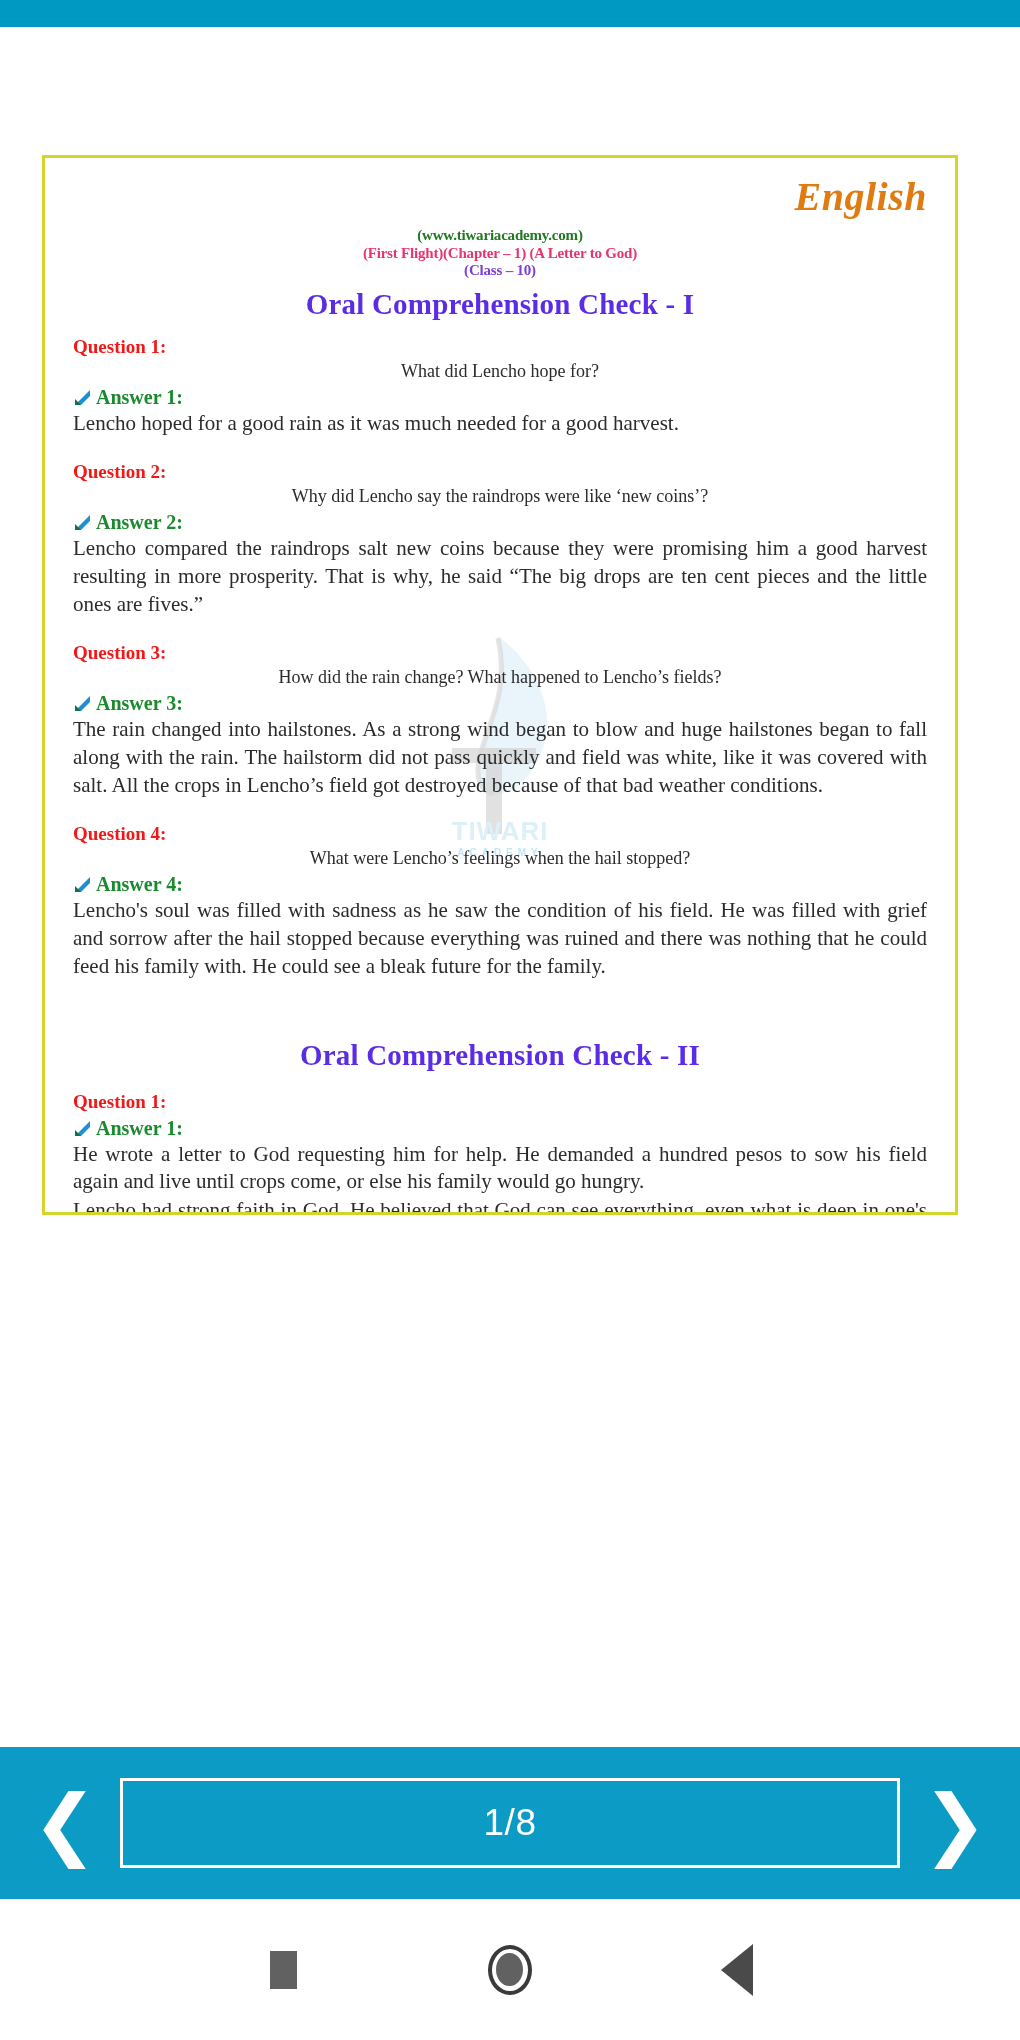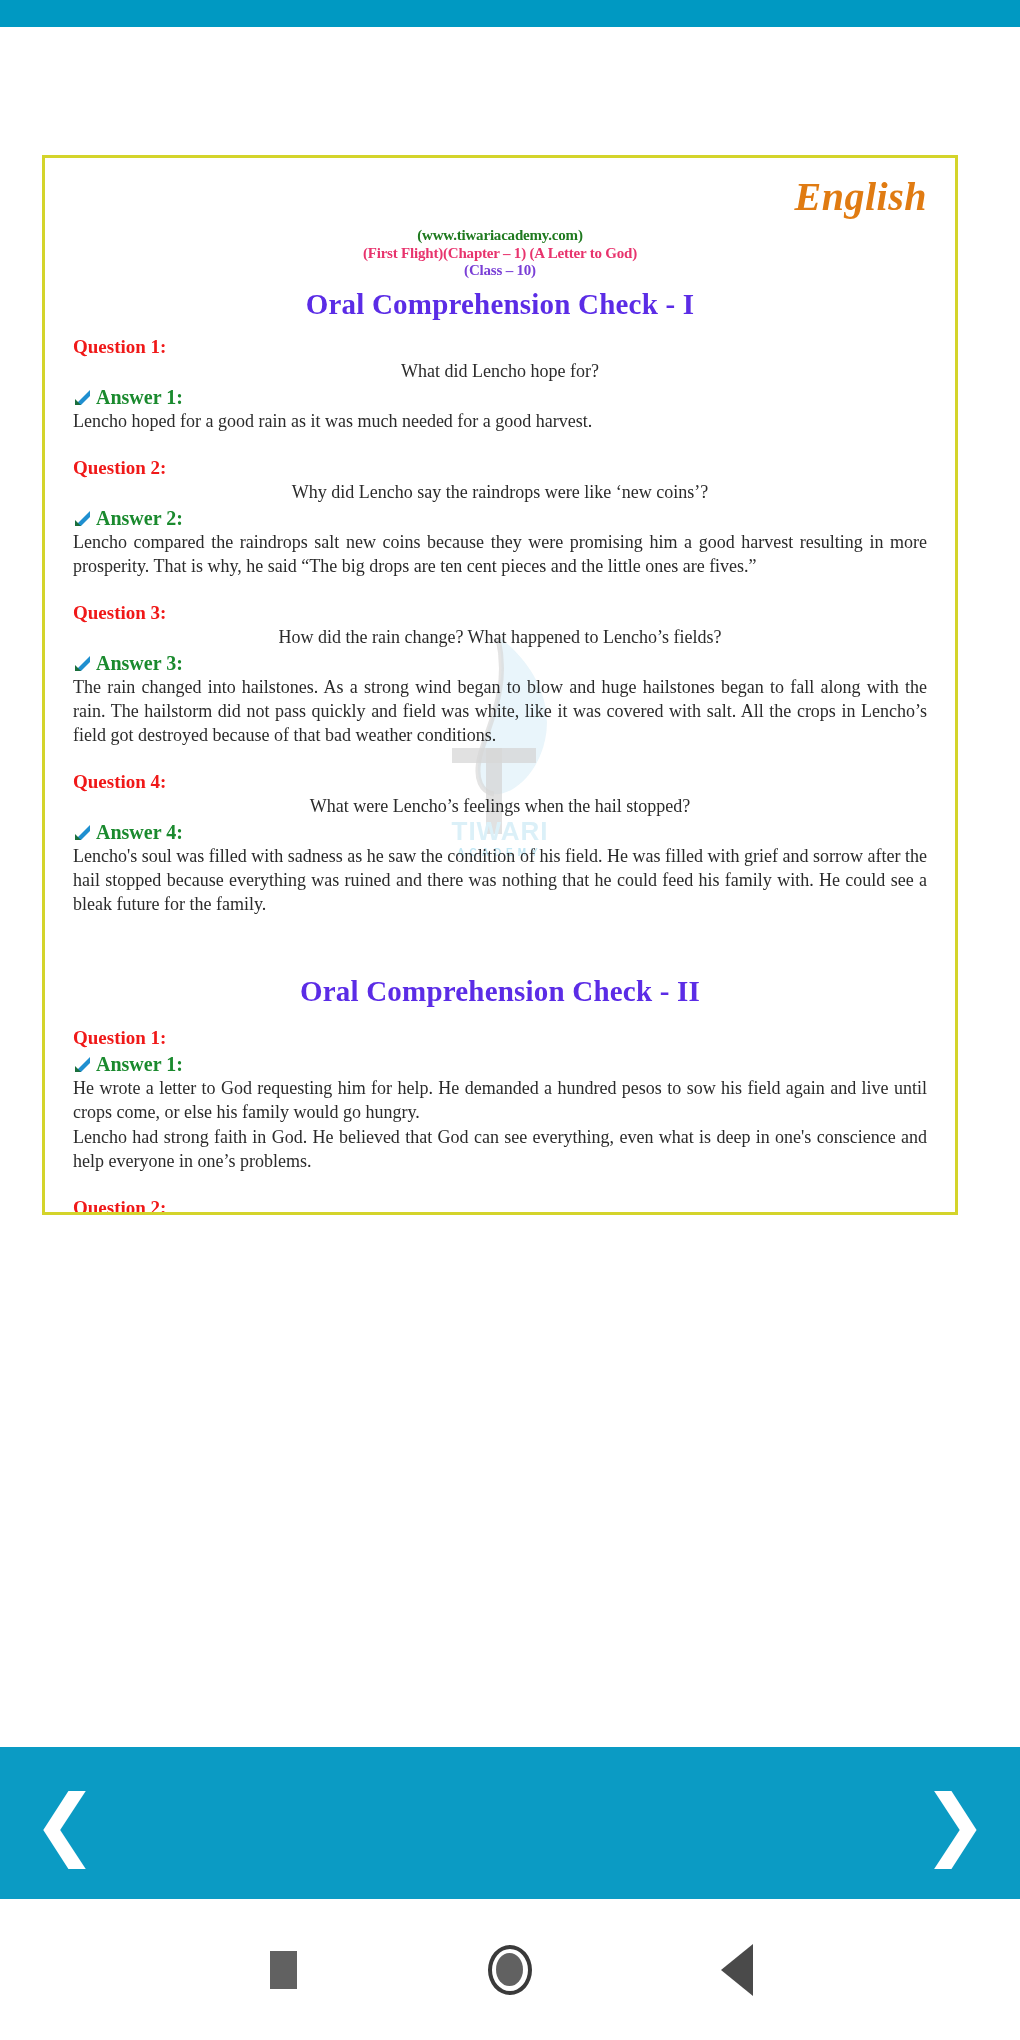--- a/index.html
+++ b/index.html
@@ -142,21 +142,21 @@
     position: relative;
     top: 3px;
   }
   .a-label {
     font-size: 20px;
     font-weight: bold;
     color: #1a8a2e;
     line-height: 1.2;
   }
   .a-text {
-    font-size: 18px;
+    font-size: 21px;
     color: #2b2b2b;
     line-height: 1.33;
     text-align: justify;
     margin-top: 1px;
   }
 
   
   #page-nav {
     position: absolute;
     left: 0;
@@ -357,20 +357,23 @@
       </div>
 
     </div>
   </div>
 </div>
 
 <div id="page-nav">
   <div class="nav-arrow">
     <span>❮</span>
   </div>
+  <div id="page-indicator">
+    <span>1/8</span>
+  </div>
   <div class="nav-arrow">
     <span>❯</span>
   </div>
 </div>
 
 <div id="system-nav">
   <div class="sysnav-btn">
     <span class="sq-icon"></span>
   </div>
   <div class="sysnav-btn">

